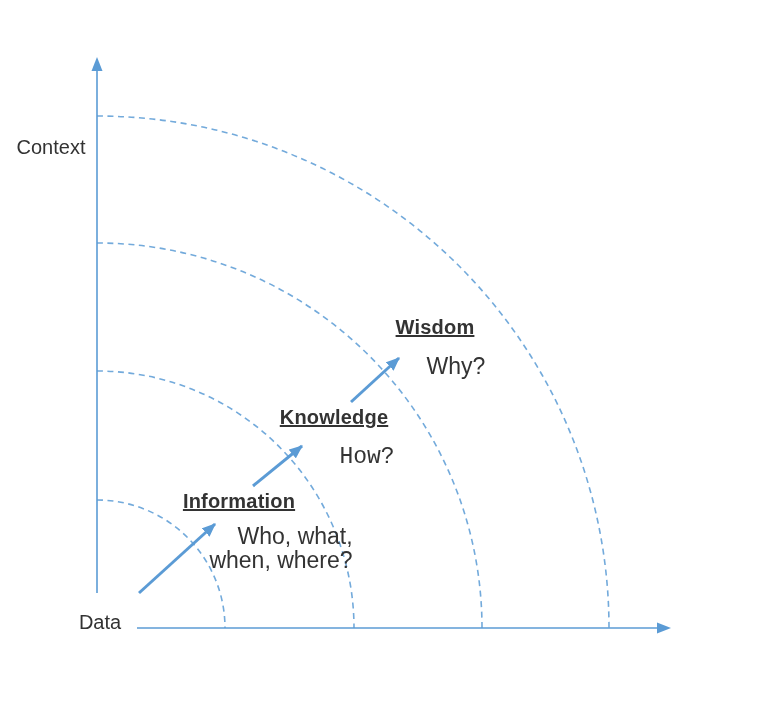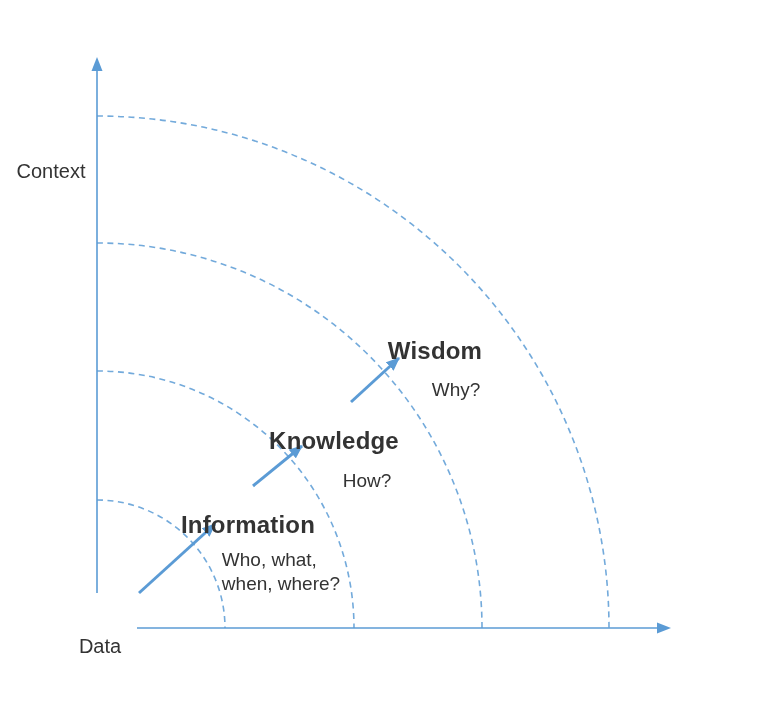--- a/index.html
+++ b/index.html
@@ -4,25 +4,25 @@
 <style>
   :root { --accent:#5B9BD5; --text:#333333; --bg:#FFFFFF; }
   html,body { margin:0; padding:0; background:var(--bg); }
   .stage {
     position:relative; width:768px; height:710px; background:var(--bg);
     overflow:hidden; font-family:"Liberation Sans", sans-serif; color:var(--text);
   }
   svg { position:absolute; left:0; top:0; }
   .label {
     position:absolute; transform:translate(-50%,-50%);
-    white-space:pre-line; line-height:1.2;margin-top:24px;
+    white-space:pre-line; line-height:1.2;
   }
   .axis-label { font-size:20px; }
-  .stage-name { font-size:24px; font-weight:700; letter-spacing:0.2px; }
-  .question   { font-size:19px; text-align:left; line-height:24px; }
+  .stage-name { font-size:20px; font-weight:700; letter-spacing:0.2px;text-decoration:underline; }
+  .question   { font-size:23px; text-align:right; line-height:24px; }
 </style>
 </head>
 <body>
 
 <div class="stage">
   <svg id="diagram-svg" width="768" height="710">
       <defs>
         <marker id="arrowhead" markerWidth="4.6" markerHeight="3.8" refX="4.2" refY="1.9" orient="auto" markerUnits="strokeWidth">
           <path d="M0,0 L4.6,1.9 L0,3.8 z" fill="#5B9BD5"></path>
         </marker>
@@ -38,22 +38,22 @@
       <line x1="139" y1="593" x2="215" y2="524" stroke="#5B9BD5" stroke-width="3" stroke-linecap="butt" marker-end="url(#arrowhead)"></line>
       <line x1="253" y1="486" x2="302" y2="446" stroke="#5B9BD5" stroke-width="3" stroke-linecap="butt" marker-end="url(#arrowhead)"></line>
       <line x1="351" y1="402" x2="399" y2="358" stroke="#5B9BD5" stroke-width="3" stroke-linecap="butt" marker-end="url(#arrowhead)"></line>
     </svg>
 
   <div class="label axis-label" style="left: 51px; top: 147px;">Context</div>
 
   <div class="label axis-label" style="left: 100px; top: 622px;">Data</div>
 
 
-  <div class="label stage-name" style="left: 248px; top: 501px;">Information</div>
+  <div class="label stage-name" style="left: 239px; top: 501px;">Information</div>
   <div class="label question" style="left: 281px; top: 548px;">Who, what,
 when, where?</div>
 
   <div class="label stage-name" style="left: 334px; top: 417px;">Knowledge</div>
-  <div class="label question" style="left: 367px; top: 457px;">How?</div>
+  <div class="label question" style="left: 367px; top: 457px; font-family: Liberation Mono, monospace;">How?</div>
 
   <div class="label stage-name" style="left: 435px; top: 327px;">Wisdom</div>
   <div class="label question" style="left: 456px; top: 366px;">Why?</div>
 </div>
 
 </body></html>

